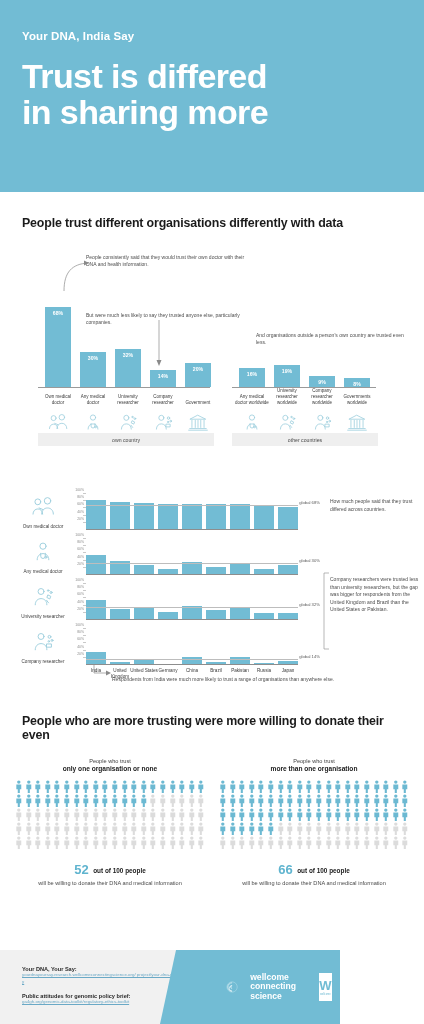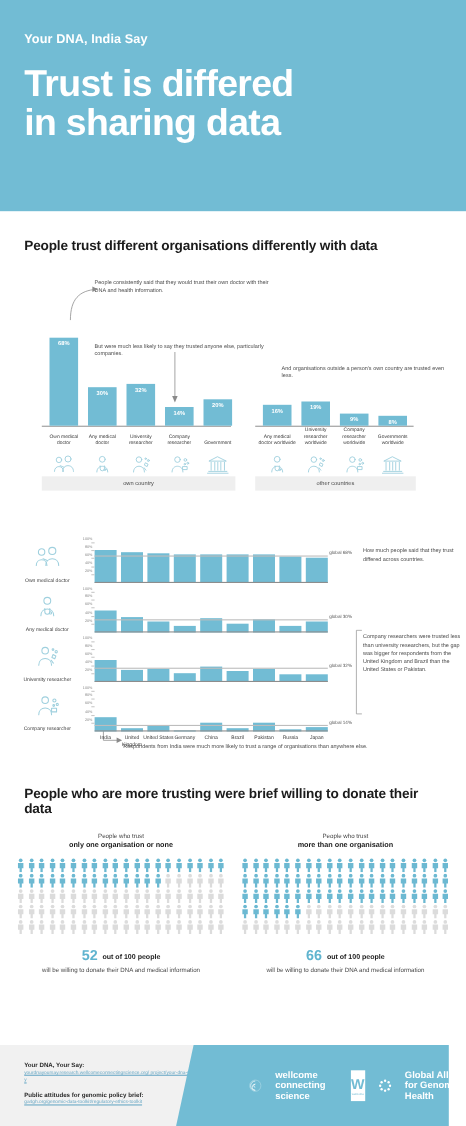--- a/index.html
+++ b/index.html
@@ -90,21 +90,21 @@
   .pb-head { text-align: center; font-size: 5.6px; color: #3f3f3f; margin-bottom: 2px; }
   .pb-head b { display: block; font-size: 6.6px; color: #1b1b1b; margin-top: 1px; }
   .grid { display: grid; grid-template-columns: repeat(20, 1fr); gap: 1px 0px; margin-top: 8px; }
   .grid svg { width: 100%; height: 13px; display: block; }
   .stat { text-align: center; margin-top: 10px; }
   .stat .big { font-size: 13px; font-weight: bold; color: #5fb4cf; vertical-align: -1px; }
   .stat .b1 { font-size: 6.4px; font-weight: bold; color: #1b1b1b; }
   .stat .b2 { font-size: 5.6px; color: #4a4a4a; line-height: 1.45; margin-top: 2px; }
 
   
-  .footer { position: absolute; bottom: 0; left: 0; width: 408px; height: 74px; display: flex; }
+  .footer { position: absolute; bottom: 0; left: 0; width: 340px; height: 74px; display: flex; }
   .foot-left { width: 186px; background: #f1f1f1; padding: 16px 0 0 22px; }
   .foot-right { flex: 1; background: #72bcd4; position: relative; }
   .wedge { position: absolute; left: -26px; top: 0; width: 40px; height: 74px; background: #72bcd4;
            clip-path: polygon(40% 0, 100% 0, 100% 100%, 0 100%); }
   .f-t { font-size: 5.6px; color: #2a2a2a; font-weight: bold; }
   .f-l { font-size: 4.4px; color: #6aa9c6; line-height: 1.5; text-decoration: underline; word-break: break-all; display:block; }
   .f-gap { height: 8px; }
   .logos { position: absolute; left: 40px; top: 0; height: 74px; display: flex; align-items: center; gap: 12px; }
   .logo-txt { color: #fff; font-size: 8.6px; font-weight: bold; line-height: 1.06; }
   .wellcome-box { width: 28px; height: 28px; background: #fff; display:flex; align-items:center; justify-content:center; flex-direction: column; }
@@ -113,21 +113,21 @@
 </style>
 </head>
 <body>
 
 <div class="page">
 
   <div class="header">
     <div class="kicker">Your DNA, India Say</div>
     <div class="headline">
       <div>Trust is differed</div>
-      <div>in sharing data</div>
+      <div>in sharing more</div>
     </div>
   </div>
 
   <div class="sec1">
     <div class="section-title">People trust different organisations differently with data</div>
 
     <div class="chart1-wrap" id="chart1">
 
       <div class="callout note" style="left:86px; top:18px; width:160px;">People consistently said that they would trust their own doctor with their DNA and health information.</div>
       <svg class="cal-line" style="left:62px; top:22px;" width="30" height="34">
@@ -437,21 +437,21 @@
         <div class="ctry" style="top: 188px; left: 153px;">Germany</div>
         <div class="ctry" style="top: 188px; left: 177px;">China</div>
         <div class="ctry" style="top: 188px; left: 201px;">Brazil</div>
         <div class="ctry" style="top: 188px; left: 225px;">Pakistan</div>
         <div class="ctry" style="top: 188px; left: 249px;">Russia</div>
         <div class="ctry" style="top: 188px; left: 273px;">Japan</div>
       </div>
   </div>
 
   <div class="sec3">
-    <div class="section-title">People who are more trusting were brief willing to donate their data</div>
+    <div class="section-title">People who are more trusting were more willing to donate their even</div>
 
     <div class="pictos">
       <div class="picto-block">
         <div class="pb-head">
           <span>People who trust</span>
           <b>only one organisation or none</b>
         </div>
         <div class="grid" id="grid-left">
             <svg viewBox="0 0 10 20">
       <circle cx="5" cy="3.2" r="2.6" fill="#6cb9d2"></circle>

